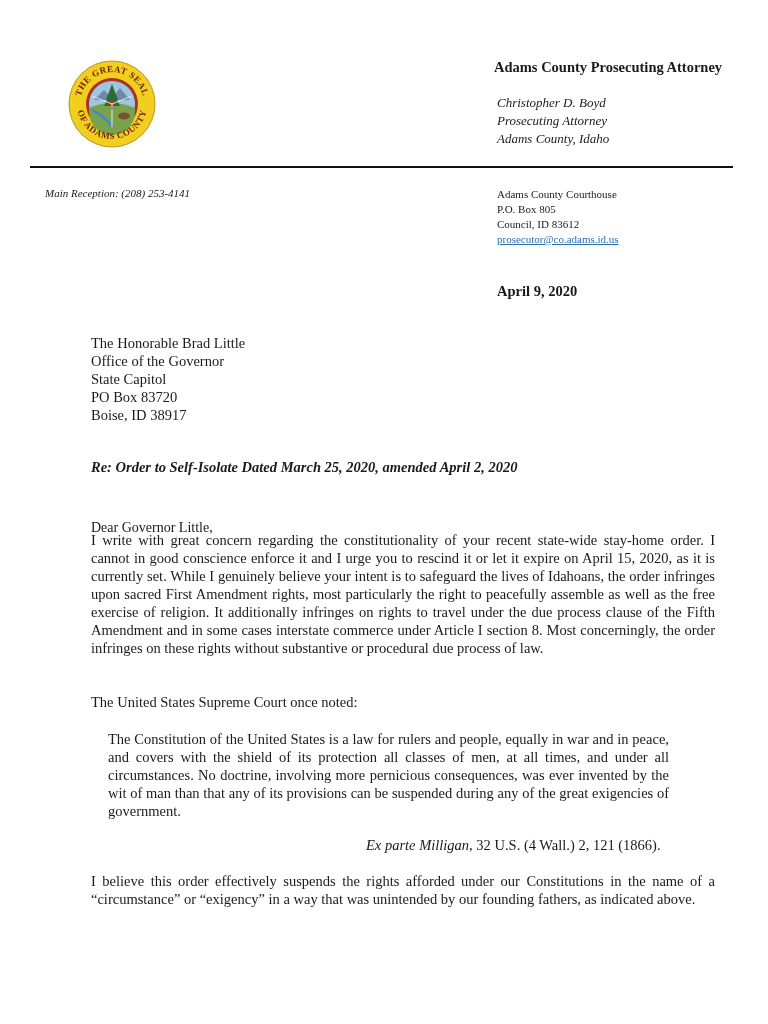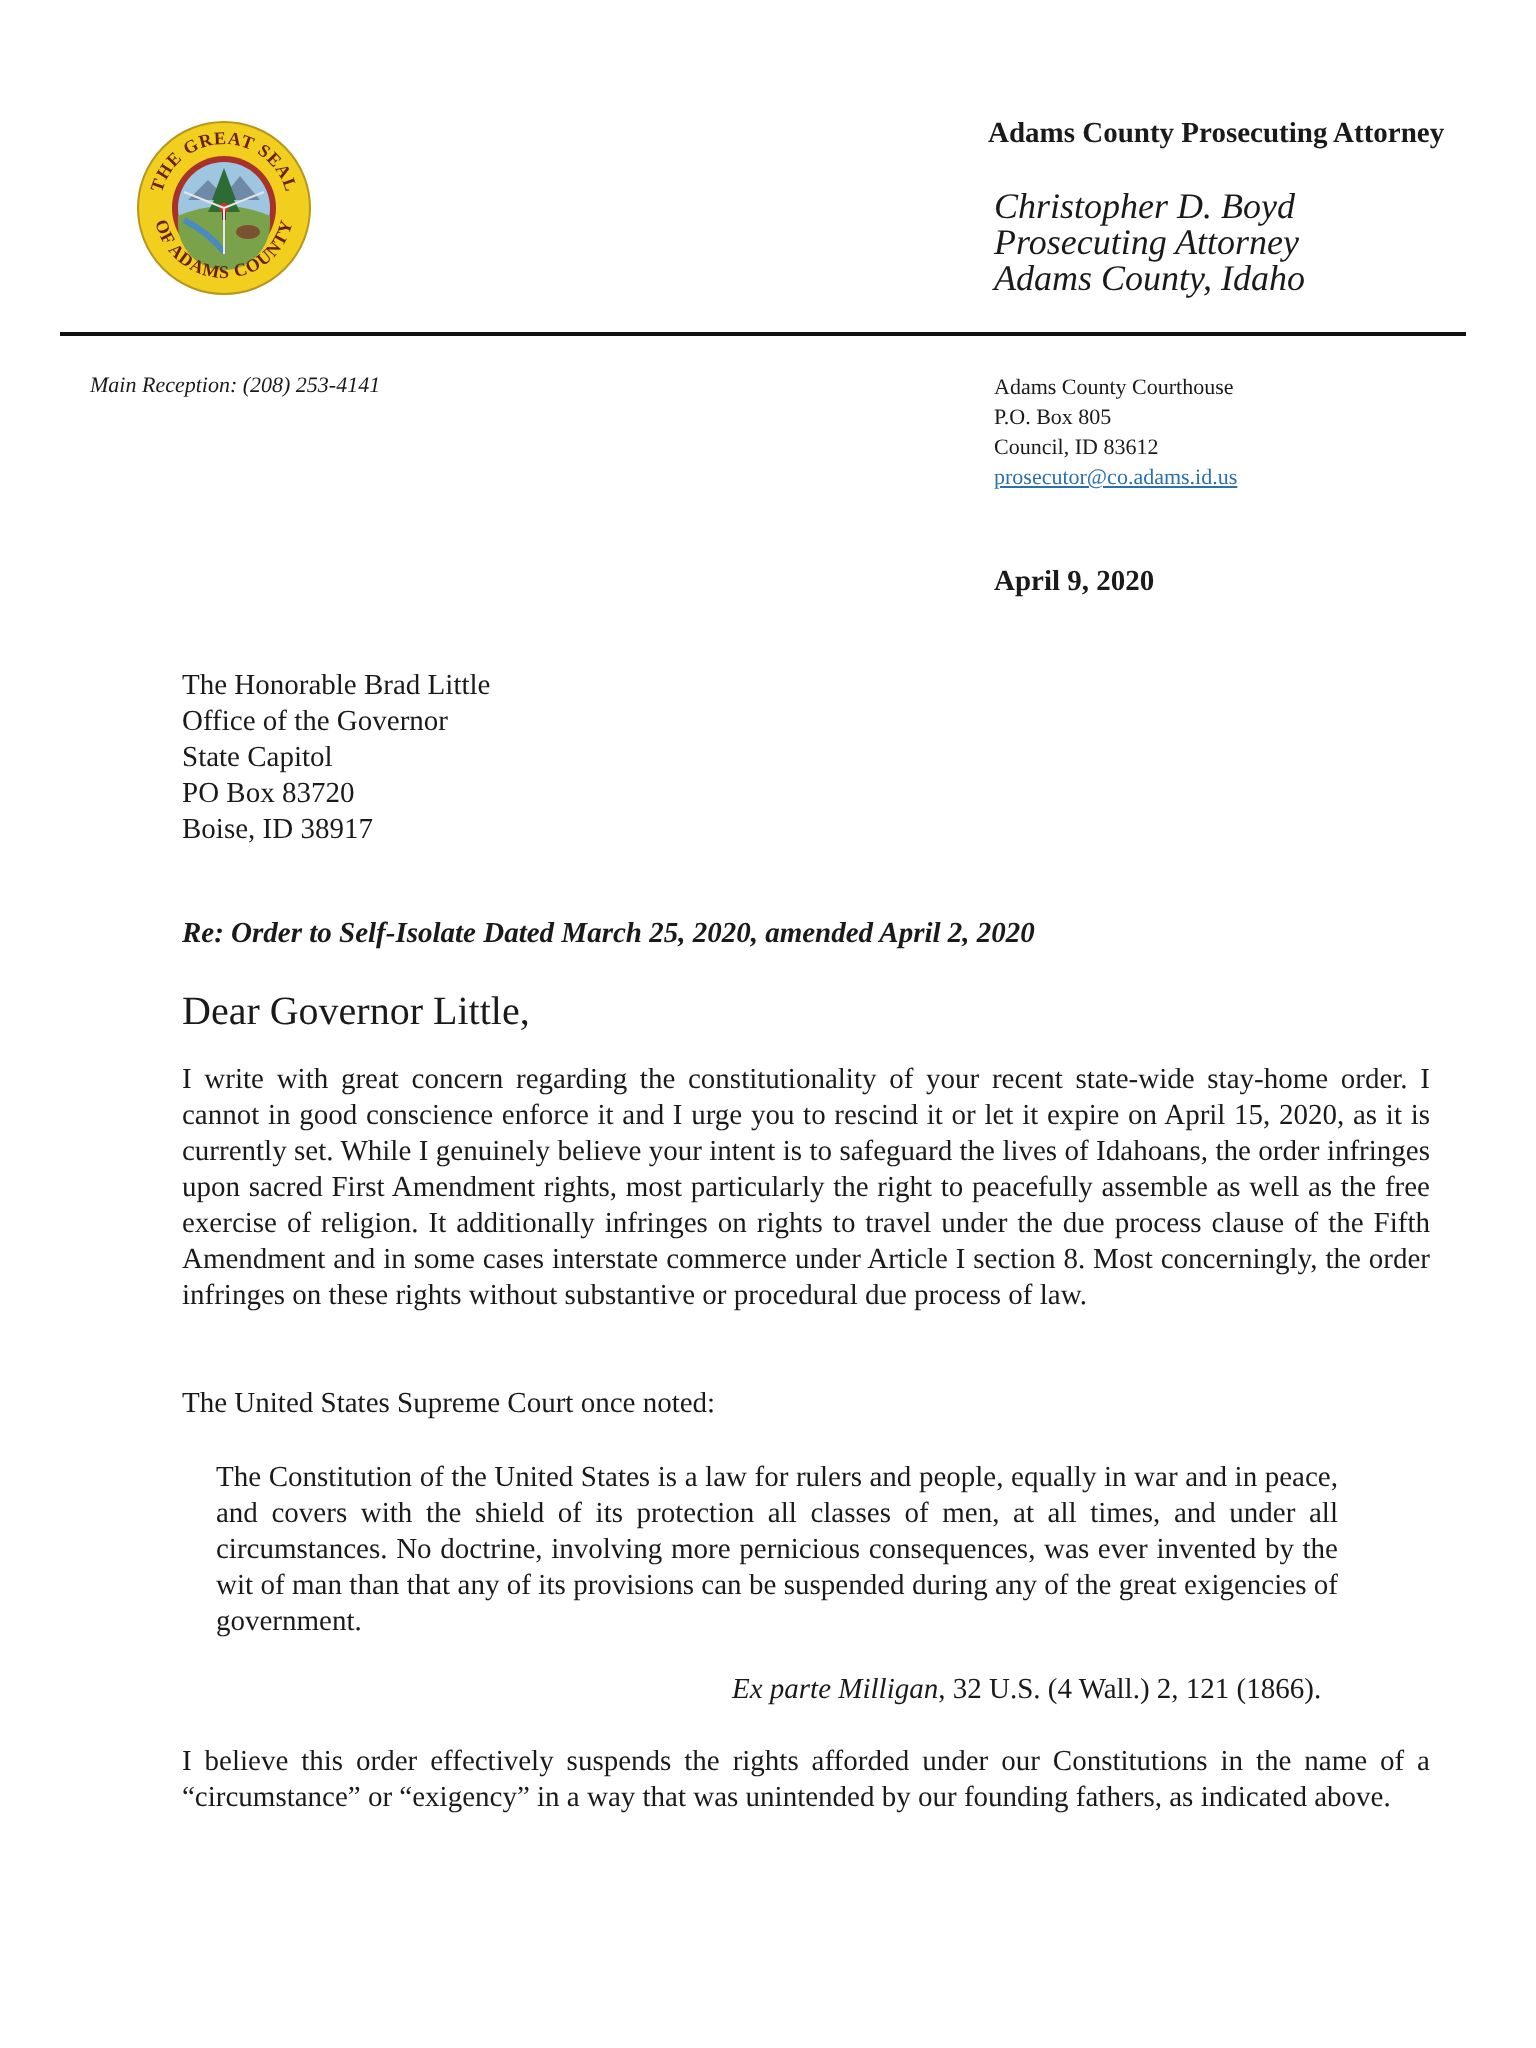--- a/index.html
+++ b/index.html
@@ -7,34 +7,34 @@
       width: 768px; height: 1024px; position: relative; overflow: hidden;
       font-family: "Liberation Serif", "DejaVu Serif", serif; color: #1a1a1a;
     }
     .abs { position: absolute; }
 
     
     .seal { left: 68px; top: 60px; width: 88px; height: 88px; }
 
     
     .office-title { left: 494px; top: 59px; font-weight: bold; font-size: 14.5px; white-space: nowrap; }
-    .attorney-block { left: 497px; top: 94px; font-style: italic; font-size: 18px; line-height: 18px; white-space: nowrap; }
+    .attorney-block { left: 497px; top: 94px; font-style: italic; font-size: 13px; line-height: 18px; white-space: nowrap; }
 
     .rule { left: 30px; top: 166px; width: 703px; height: 2px; background: #111; }
 
     .reception { left: 45px; top: 187px; font-style: italic; font-size: 11px; white-space: nowrap; }
     .courthouse-block { left: 497px; top: 187px; font-size: 11px; line-height: 15px; white-space: nowrap; }
     .courthouse-block a { color: #2a6fb0; text-decoration: underline; }
 
     .date { left: 497px; top: 283px; font-size: 14.5px; white-space: nowrap; font-weight: bold; }
 
     .recipient { left: 91px; top: 334px; font-size: 14.5px; line-height: 18px; white-space: nowrap; }
 
     .re-line { left: 91px; top: 459px; font-style: italic; font-size: 14.5px; white-space: nowrap; font-weight: bold; }
-    .salutation { left: 91px; top: 495px; font-size: 20px; white-space: nowrap; }
+    .salutation { left: 91px; top: 520px; font-size: 14px; white-space: nowrap; }
 
     .para { left: 91px; width: 624px; font-size: 14.5px; line-height: 18px; text-align: justify; }
     .p1 { top: 531px; }
     .p2 { top: 693px; }
     .quote { left: 108px; width: 561px; top: 730px; font-size: 14.5px; line-height: 18px; text-align: justify; }
     .citation { left: 366px; top: 837px; font-size: 14.5px; white-space: nowrap; }
     .p3 { top: 872px; font-family: "Liberation Serif", serif; }
   </style>
 </head>
 <body>

